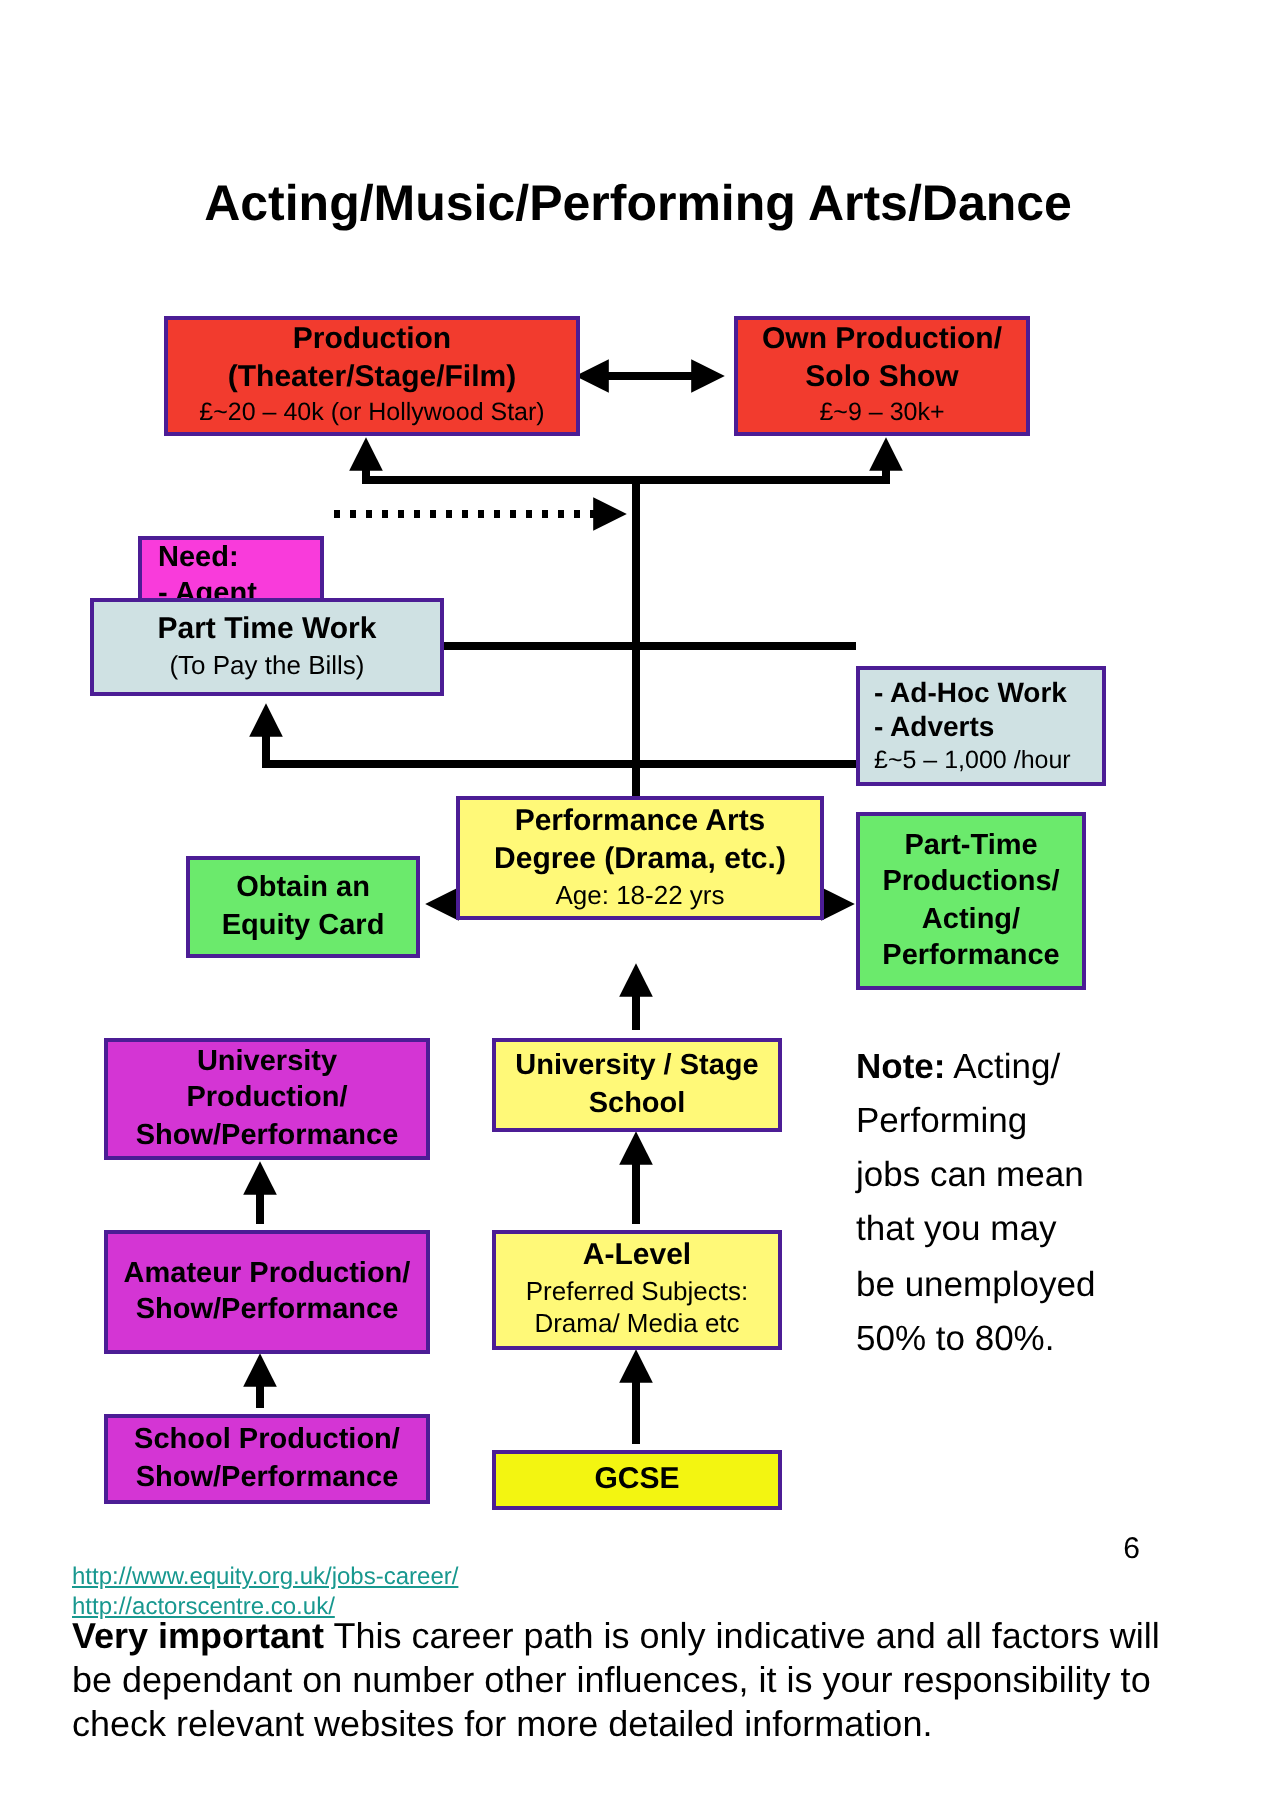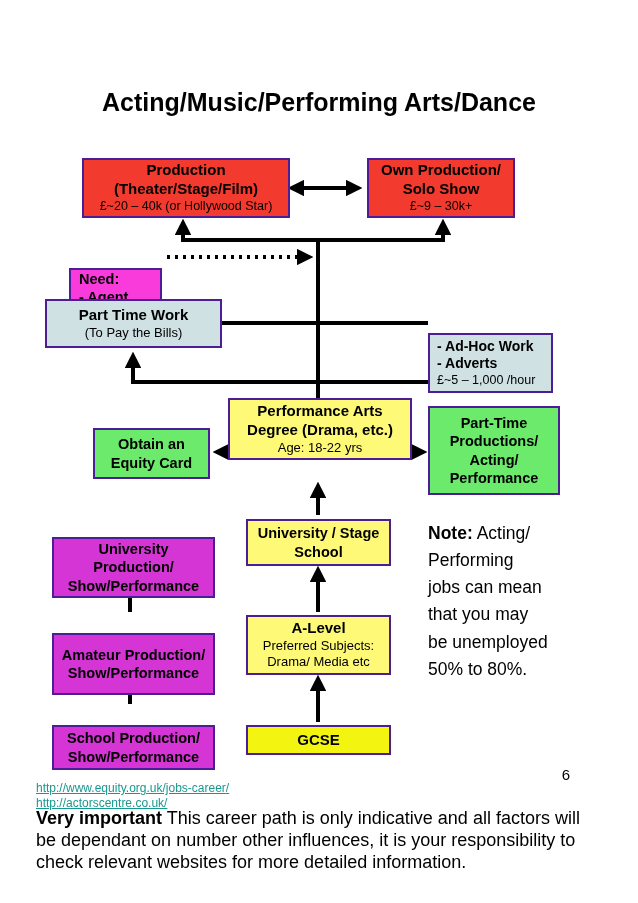--- a/index.html
+++ b/index.html
@@ -19,21 +19,21 @@
   }
   .box.left{align-items:flex-start;text-align:left;margin-top:40px;}
   .b{font-weight:bold;font-size:14.5px;}
   .b.lg{font-size:15px;}
   .s{font-size:12.5px;}
   .red{background:var(--red);}
   .pink{background:var(--pink);}
   .blue{background:var(--blue);}
   .green{background:var(--green);}
   .yellow{background:var(--yellow);}
-  .purple{background:var(--purple);margin-top:18px;}
+  .purple{background:var(--purple);}
   .brightYellow{background:var(--brightYellow);}
   .note{
     position:absolute;left:428px;top:520px;width:196px;z-index:2;
     font-size:17.5px;line-height:1.55;
   }
   .bold{font-weight:bold;}
   .pagenum{position:absolute;left:540px;top:766px;width:30px;text-align:right;font-size:15px;z-index:2;}
   .link{
     position:absolute;left:36px;z-index:2;font-size:12px;color:var(--link);
     text-decoration:underline;cursor:pointer;
@@ -106,21 +106,21 @@
     <div class="b">Obtain an</div>
     <div class="b">Equity Card</div>
   </div>
 
   <div class="box yellow" style="left:228px;top:398px;width:184px;height:62px">
     <div class="b lg">Performance Arts</div>
     <div class="b lg">Degree (Drama, etc.)</div>
     <div class="s" style="font-size:13px">Age: 18-22 yrs</div>
   </div>
 
-  <div class="box green" style="left:428px;top:406px;width:132px;height:89px">
+  <div class="box green" style="left:428px;top:406px;width:115px;height:89px">
     <div class="b">Part-Time</div>
     <div class="b">Productions/</div>
     <div class="b">Acting/</div>
     <div class="b">Performance</div>
   </div>
 
   <div class="box purple" style="left:52px;top:519px;width:163px;height:61px">
     <div class="b">University</div>
     <div class="b">Production/</div>
     <div class="b">Show/Performance</div>

